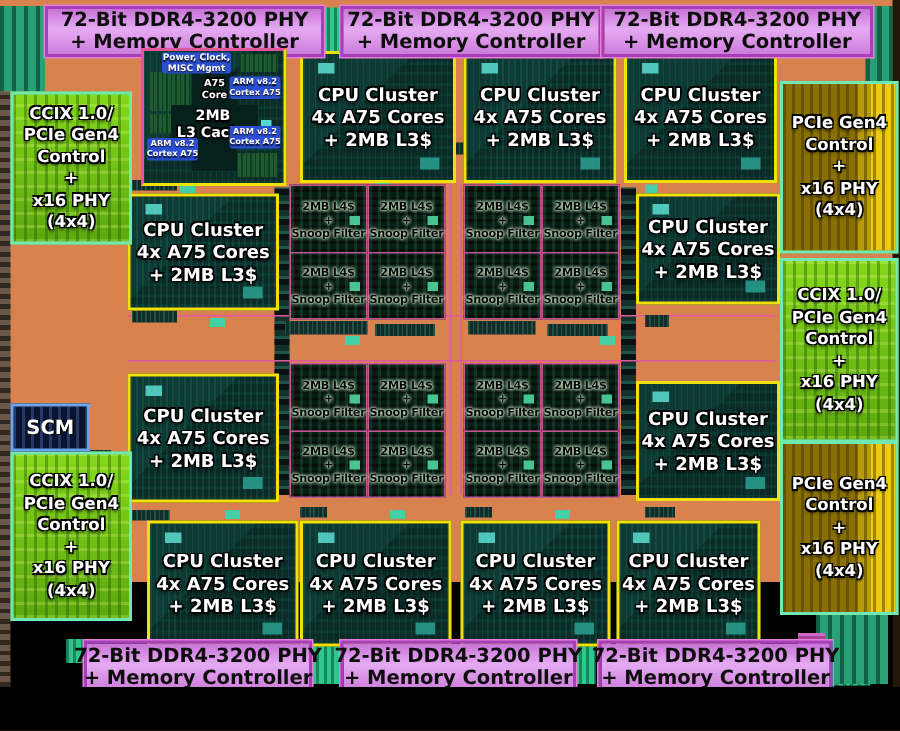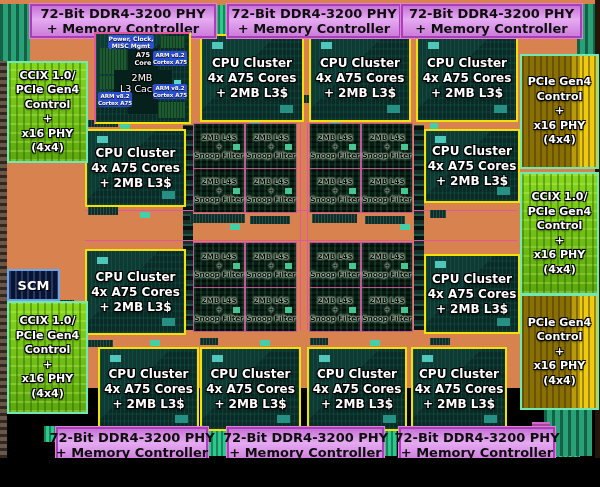--- a/index.html
+++ b/index.html
@@ -71,21 +71,21 @@
   
   .det{border:2px solid #f2e006;border-top-color:#e4559a;border-left-color:#e4559a;}
   .det .patch{position:absolute;background-color:#1d5c33;
     background-image:repeating-linear-gradient(90deg,rgba(0,0,0,.35) 0 1px,rgba(0,0,0,0) 1px 3px);}
   .det .darkc{position:absolute;background:#06201c;}
   .det .bluebox{position:absolute;background:#2b4fd0;border-radius:2px;color:#fff;font-weight:bold;
     font-size:6px;line-height:7px;display:flex;flex-direction:column;align-items:center;justify-content:center;
     text-shadow:0 1px 1px #000;}
   .det .tinytxt{position:absolute;color:#fff;font-weight:bold;font-size:6.5px;line-height:8px;text-align:center;
     text-shadow:-1px -1px 0 #000,1px -1px 0 #000,-1px 1px 0 #000,1px 1px 0 #000;}
-  .det .l3txt{position:absolute;color:#fff;font-weight:normal;font-size:9.5px;line-height:11px;text-align:center;
+  .det .l3txt{position:absolute;color:#fff;font-weight:bold;font-size:9.5px;line-height:11px;text-align:center;
     text-shadow:-1px -1px 0 #000,1px -1px 0 #000,-1px 1px 0 #000,1px 1px 0 #000,0 2px 2px rgba(0,0,0,.7);}
   .det .cyanbit{position:absolute;background:#59d8d0;}
 
   
   .teal-corner{background-color:#2aa077;background-image:repeating-linear-gradient(90deg,rgba(0,45,30,.55) 0 3px,rgba(0,0,0,0) 3px 8px);}
   .green-strip{background-color:#2ec88f;background-image:repeating-linear-gradient(90deg,rgba(0,70,40,.5) 0 2px,rgba(0,0,0,0) 2px 5px);}
   .black-box{background:#0b0b05;}
   .pink-block{background:#d06ac8;background-image:repeating-linear-gradient(0deg,rgba(90,0,80,.35) 0 2px,rgba(0,0,0,0) 2px 6px);}
   .edge-strip{background-color:#6b5747;background-image:repeating-linear-gradient(0deg,rgba(0,0,0,.55) 0 3px,rgba(0,0,0,0) 3px 7px);}
   .edge-strip-r{background:#221509;}

